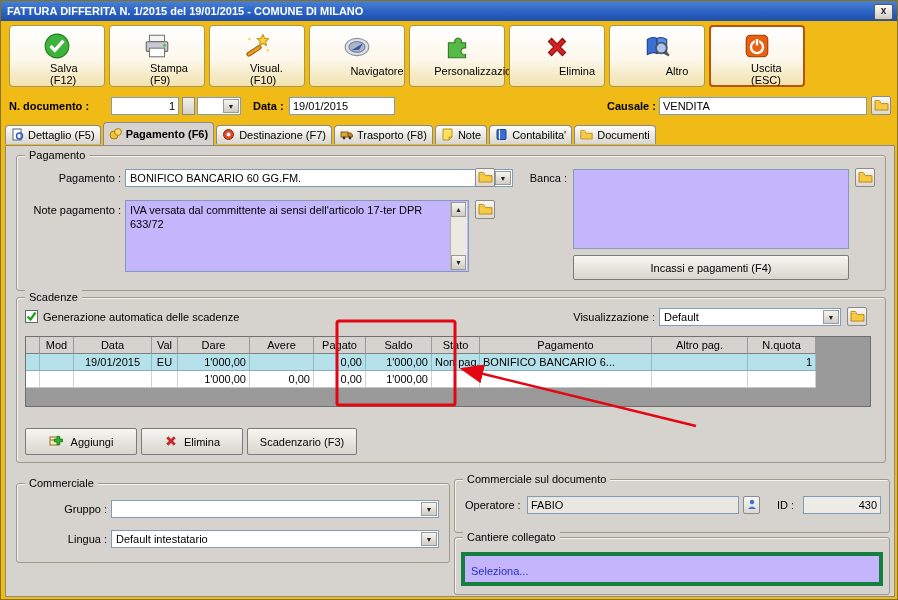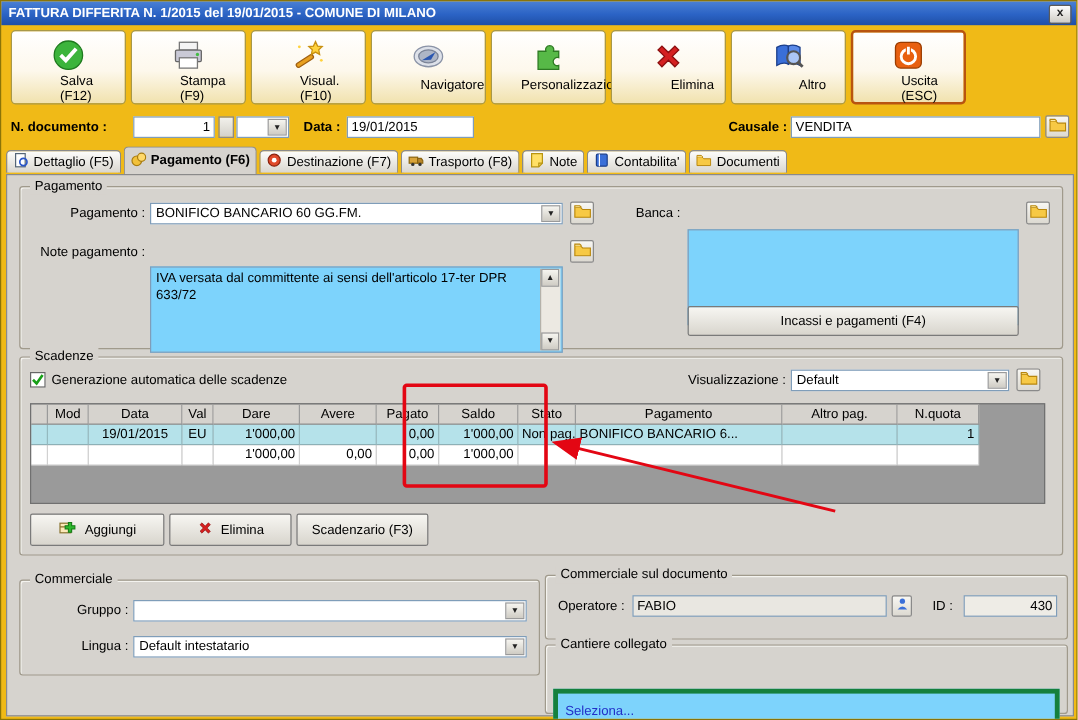--- a/index.html
+++ b/index.html
@@ -41,21 +41,21 @@
     background:linear-gradient(#fdfdfb,#d9d6cf); display:flex; align-items:center; gap:4px; padding:0 5px; box-sizing:border-box; }
   .tab.active { height:23px; margin-bottom:0; background:#d6d3ce; font-weight:bold; z-index:6; position:relative; }
 
   
   .content { position:absolute; left:4px; top:144px; width:890px; height:452px; background:#d6d3ce;
     border:1px solid #8a8a8a; box-sizing:border-box; }
   .group { position:absolute; border:1px solid #a09a8c; border-radius:3px; box-shadow:inset 1px 1px 0 #f4f3ef; }
   .gtitle { position:absolute; top:-8px; left:8px; background:#d6d3ce; padding:0 4px; line-height:14px; }
   .lbl { position:absolute; line-height:18px; }
   .rlbl { position:absolute; line-height:18px; text-align:right; }
-  .whitebox { position:absolute; background:#7dd3fc; border:1px solid #7f9db9; box-sizing:border-box;margin-top:22px; }
+  .whitebox { position:absolute; background:#c4b5fd; border:1px solid #7f9db9; box-sizing:border-box; }
 
   
   .vsb { position:absolute; right:1px; top:1px; bottom:1px; width:16px; background:#ece9e2; border-left:1px solid #b4b1a9; }
   .sbtn { position:absolute; left:0; width:15px; height:15px; background:linear-gradient(#f6f5f0,#cfccc4);
     border:1px solid #9a9a9a; box-sizing:border-box; display:flex; align-items:center; justify-content:center; font-size:7px; color:#222; }
 
   
   .cb { position:absolute; width:13px; height:13px; background:#fff; border:1px solid #666; box-sizing:border-box;
     display:flex; align-items:center; justify-content:center; }
   .cb svg { display:block; }
@@ -240,21 +240,21 @@
       <span>Documenti</span>
     </div>
   </div>
 
   <div class="content">
 
     <div class="group" style="left:10px; top:9px; width:868px; height:134px">
       <span class="gtitle">Pagamento</span>
 
       <span class="rlbl" style="left:4px; top:13px; width:100px">Pagamento :</span>
-      <div class="combo" style="left:108px; top:13px; width:344px">
+      <div class="combo" style="left:108px; top:13px; width:388px">
         <span class="ctext">BONIFICO BANCARIO 60 GG.FM.</span>
         <span class="dd">▼</span>
       </div>
       <div class="fbtn" style="left:458px; top:12px">
         <span><svg width="15" height="12" viewBox="0 0 16 13">
               <path d="M1 3 h5 l2 2 h7 v7 H1 z" fill="#f7c945" stroke="#b8860b"></path>
               <path d="M1 3 V1.6 h4.4 L7 3" fill="#fde9a0" stroke="#b8860b"></path>
             </svg></span>
       </div>
 
@@ -301,21 +301,21 @@
         <span class="ctext">Default</span>
         <span class="dd">▼</span>
       </div>
       <div class="fbtn" style="left:830px; top:9px">
         <span><svg width="15" height="12" viewBox="0 0 16 13">
               <path d="M1 3 h5 l2 2 h7 v7 H1 z" fill="#f7c945" stroke="#b8860b"></path>
               <path d="M1 3 V1.6 h4.4 L7 3" fill="#fde9a0" stroke="#b8860b"></path>
             </svg></span>
       </div>
 
-      <div class="grid" style="left:8px; top:38px; width:846px; height:84px">
+      <div class="grid" style="left:8px; top:38px; width:846px; height:71px">
         <div class="grow ghead">
           <span class="gcell c0"></span>
           <span class="gcell c1">Mod</span>
           <span class="gcell c2">Data</span>
           <span class="gcell c3">Val</span>
           <span class="gcell c4">Dare</span>
           <span class="gcell c5">Avere</span>
           <span class="gcell c6">Pagato</span>
           <span class="gcell c7">Saldo</span>
           <span class="gcell c8">Stato</span>

